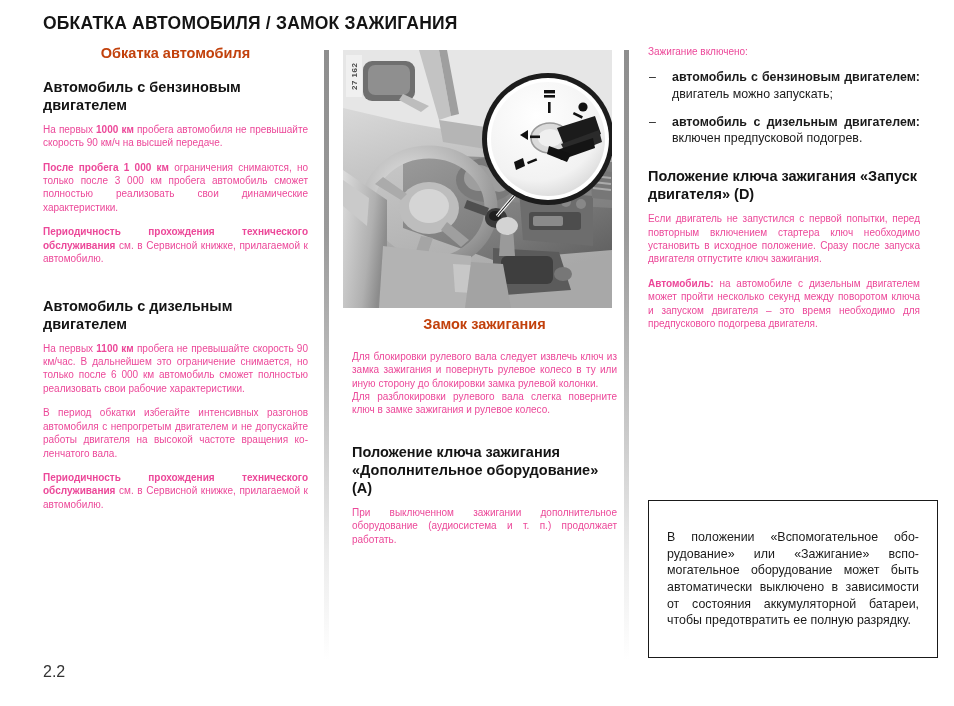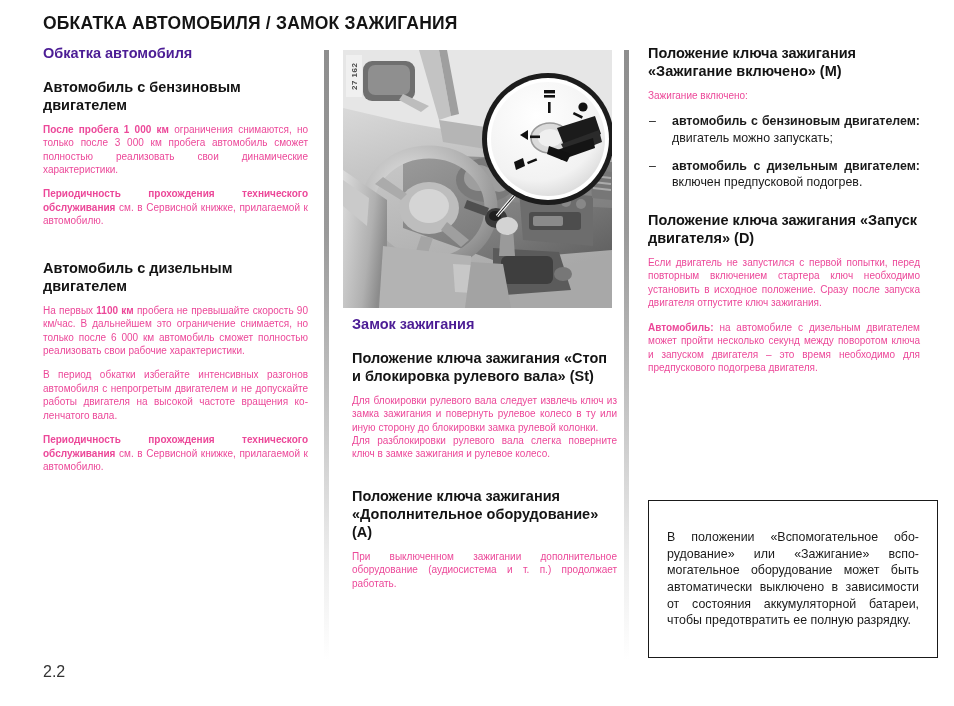--- a/index.html
+++ b/index.html
@@ -53,21 +53,22 @@
   .col1 { left: 43px; }
   .col2 { left: 352px; }
   .col3 { left: 648px; width: 272px; }
 
   
   h2.sec-title {
     font-size: 14.5px;
     font-weight: bold;
     margin: 0 0 16px 0;
     line-height: 1.22;
-    color: #4c1d95;
+    color: #c2410c;
+    text-align: center;
   }
   h3.sub-title {
     font-size: 14.5px;
     font-weight: bold;
     margin: 0 0 8px 0;
     line-height: 1.24;
     color: #141414;
   }
 
   p.body {
@@ -177,20 +178,21 @@
 
   <div class="col-rule left"></div>
   <div class="col-rule right"></div>
 
   <div class="col col1">
 
     <h2 class="sec-title">Обкатка автомобиля</h2>
 
     <h3 class="sub-title">Автомобиль с бензиновым двигателем</h3>
 
+    <p class="body"><span>На первых </span><b>1000 км</b><span> пробега автомо­биля не превышайте скорость 90 км/ч на высшей передаче.</span></p>
 
     <p class="body"><b>После пробега 1 000 км</b><span> ограничения сни­маются, но только после 3 000 км пробега автомобиль сможет полностью реализо­вать свои динамические характеристики.</span></p>
 
     <p class="body"><b>Периодичность прохождения техниче­ского обслуживания</b><span> см. в Сервисной книжке, прилагаемой к автомобилю.</span></p>
 
     <div class="spacer-lg"></div>
 
     <h3 class="sub-title">Автомобиль с дизельным двигателем</h3>
 
     <p class="body"><span>На первых </span><b>1100 км</b><span> пробега не превы­шайте скорость 90 км/час. В дальнейшем это ограничение снимается, но только после 6 000 км автомобиль сможет полно­стью реализовать свои рабочие характе­ристики.</span></p>
@@ -329,36 +331,34 @@
         </g>
       </g>
     </svg>
     <div class="fig-ref">27 162</div>
   </div>
 
   <div class="col col2" style="top:316px;">
 
     <h2 class="sec-title">Замок зажигания</h2>
 
-    <h3 class="sub-title">Положение ключа зажигания «Стоп и блокировка рулевого вала» (St)</h3>
 
     <p class="body nogap">Для блокировки рулевого вала следует извлечь ключ из замка зажигания и по­вернуть рулевое колесо в ту или иную сторону до блокировки замка рулевой ко­лонки.</p>
     <p class="body">Для разблокировки рулевого вала слегка поверните ключ в замке зажигания и ру­левое колесо.</p>
 
     <div class="spacer-md"></div>
 
     <h3 class="sub-title">Положение ключа зажигания «Дополнительное оборудование» (A)</h3>
 
     <p class="body last">При выключенном зажигании дополни­тельное оборудование (аудиосистема и т. п.) продолжает работать.</p>
 
   </div>
 
   <div class="col col3">
 
-    <h3 class="sub-title">Положение ключа зажигания «Зажигание включено» (M)</h3>
 
     <p class="body">Зажигание включено:</p>
 
     <ul class="dash-list">
       <li>
         <span class="dash">–</span><b>автомобиль с бензиновым двигате­лем:</b><span> двигатель можно запускать;</span>
       </li>
       <li>
         <span class="dash">–</span><b>автомобиль с дизельным двигате­лем:</b><span> включен предпусковой подогрев.</span>
       </li>

